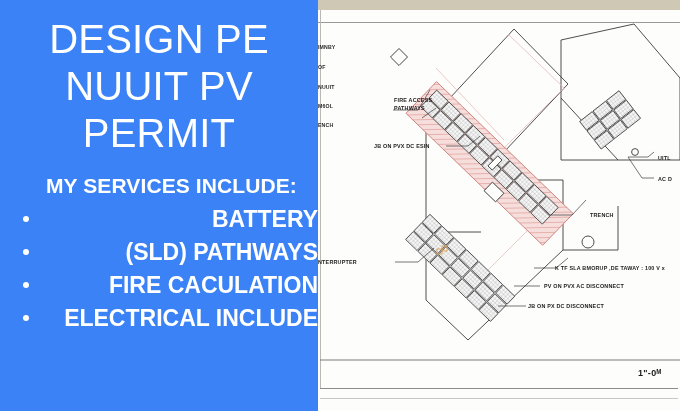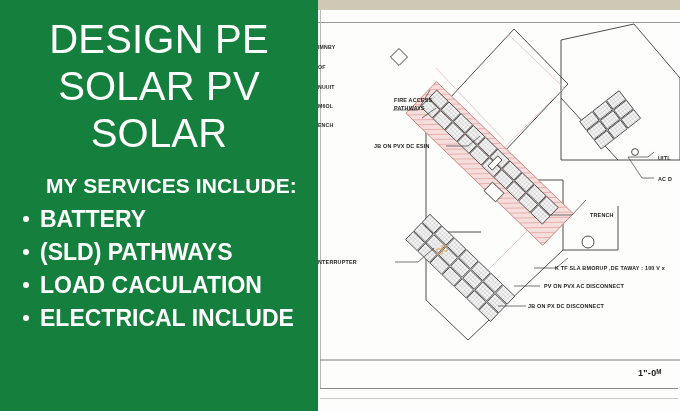--- a/index.html
+++ b/index.html
@@ -13,21 +13,21 @@
     position:relative;
     width:680px;height:411px;
     display:flex;
     overflow:hidden;
   }
 
   
   .promo{
     position:relative;
     width:318px;height:411px;
-    background:#15803d;
+    background:#3b82f6;
     flex:0 0 318px;
     overflow:hidden;
   }
   .promo-title{
     margin:0;
     padding:16px 6px 0 6px;
     text-align:center;
     color:#ffffff;
     font-weight:400;
     font-size:40px;
@@ -52,20 +52,21 @@
   }
   .svc-item{
     display:flex;
     align-items:center;
     color:#ffffff;
     font-weight:700;
     font-size:23px;
     line-height:1.0;
     margin:10px 0;
     white-space:nowrap;
+    justify-content:space-between;
   }
   .svc-bullet{
     display:inline-block;
     width:6px;height:6px;
     border-radius:50%;
     background:#ffffff;
     margin:0 11px 0 7px;
     flex:0 0 auto;
   }
 
@@ -136,38 +137,38 @@
 </style>
 </head>
 <body>
 
 <div class="canvas">
 
   <div class="promo">
 
     <h1 class="promo-title">
       <span class="tline">DESIGN PE</span>
-      <span class="tline">SOLAR PV</span>
-      <span class="tline">SOLAR</span>
+      <span class="tline">NUUIT PV</span>
+      <span class="tline">PERMIT</span>
     </h1>
 
     <div class="services-heading">MY SERVICES INCLUDE:</div>
 
     <ul class="svc-list">
       <li class="svc-item">
         <span class="svc-bullet"></span>
         <span>BATTERY</span>
       </li>
       <li class="svc-item">
         <span class="svc-bullet"></span>
         <span>(SLD) PATHWAYS</span>
       </li>
       <li class="svc-item">
         <span class="svc-bullet"></span>
-        <span> LOAD CACULATION</span>
+        <span> FIRE CACULATION</span>
       </li>
       <li class="svc-item">
         <span class="svc-bullet"></span>
         <span>ELECTRICAL INCLUDE</span>
       </li>
     </ul>
   </div>
 
   <div class="sheet">
 

